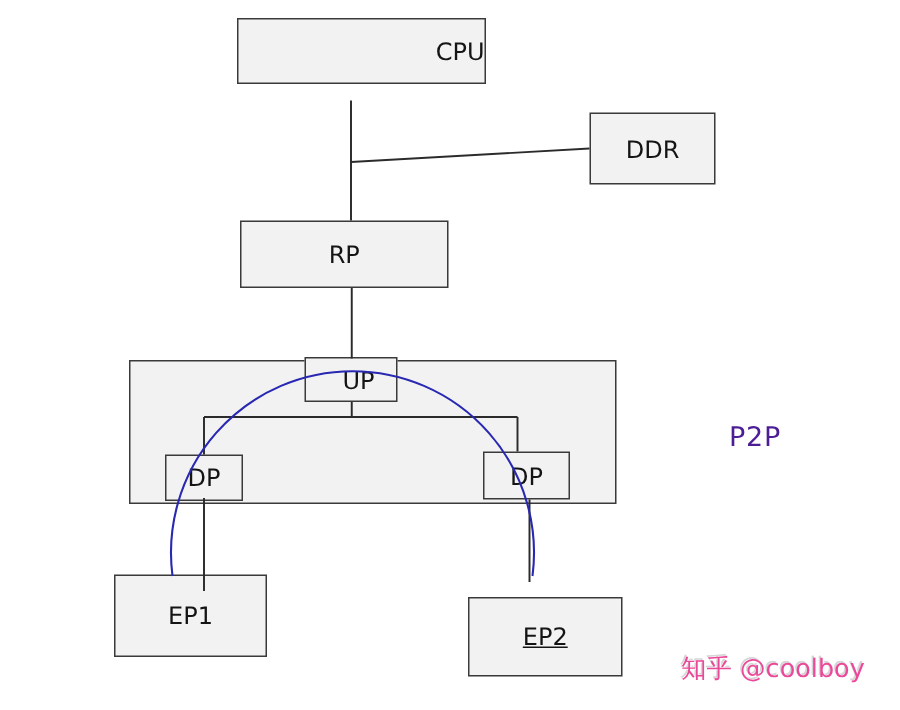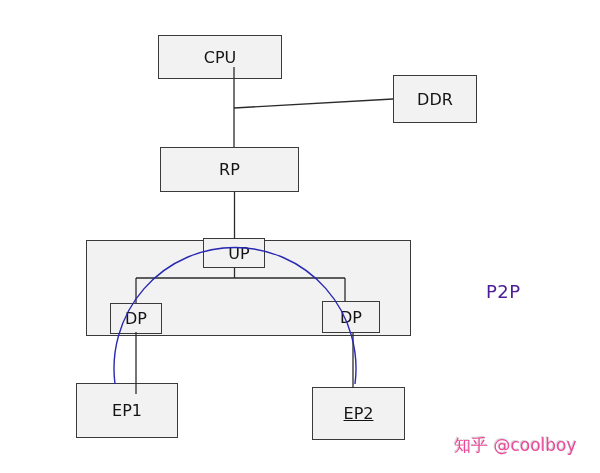--- a/index.html
+++ b/index.html
@@ -22,29 +22,29 @@
     font-size: 16px;
     color: #141414;
   }
   .container-box {
     position: absolute;
     box-sizing: border-box;
     background: #f2f2f2;
     border: 1.5px solid #3a3a3a;
   }
   
-  .cpu    { left: 158px; top: 35px;  width: 124px; height: 44px; }
+  .cpu    { left: 158px; top: 12px;  width: 166px; height: 44px; justify-content: flex-end; }
   .ddr    { left: 393px; top: 75px;  width: 84px;  height: 48px; }
   .rp     { left: 160px; top: 147px; width: 139px; height: 45px; }
   .switch { left: 86px;  top: 240px; width: 325px; height: 96px; }
   .up     { left: 203px; top: 238px; width: 62px;  height: 30px; padding-left: 10px; }
   .dp1    { left: 110px; top: 303px; width: 52px;  height: 31px; }
   .dp2    { left: 322px; top: 301px; width: 58px;  height: 32px; }
   .ep1    { left: 76px;  top: 383px; width: 102px; height: 55px; }
-  .ep2    { left: 312px; top: 387px; width: 93px; height: 53px; text-decoration: underline; }
+  .ep2    { left: 312px; top: 398px; width: 103px; height: 53px; text-decoration: underline; }
 
   .edges-layer {
     position: absolute;
     left: 0; top: 0;
     width: 600px; height: 473px;
     pointer-events: none;
   }
   .p2p-label {
     position: absolute;
     left: 486px;

